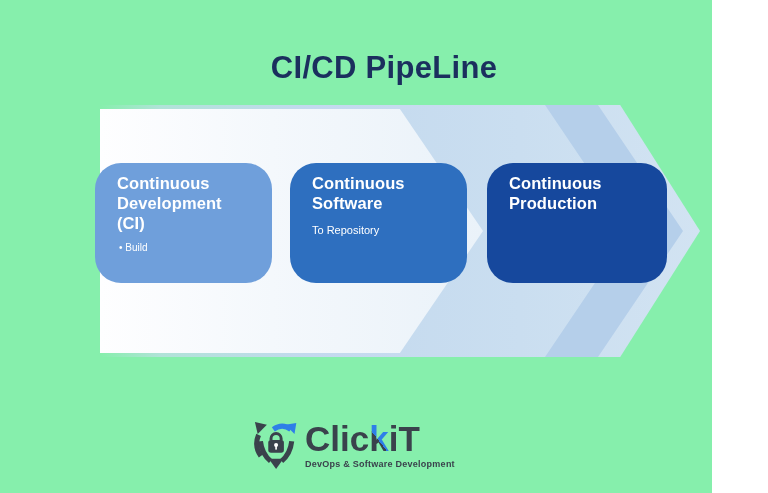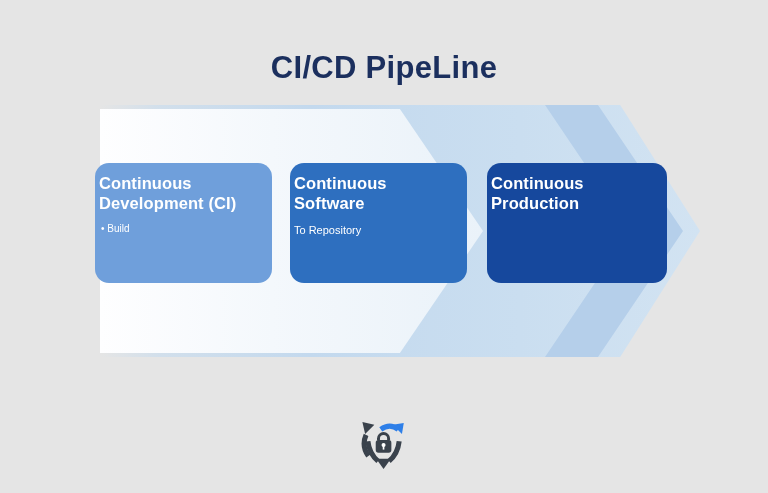--- a/index.html
+++ b/index.html
@@ -1,37 +1,37 @@
 <!DOCTYPE html>
 <html><head>
 <meta charset="utf-8">
 <style>
   html,body{margin:0;padding:0;background:#fff;}
-  .canvas{position:relative;width:768px;height:493px;background:#e5e5e5;overflow:hidden;
+  .canvas{position:relative;width:712px;height:493px;background:#86efac;overflow:hidden;
           font-family:"Liberation Sans",sans-serif;}
 
   .title{position:absolute;top:50px;left:0;width:768px;margin:0;text-align:center;
          font-size:31px;font-weight:800;letter-spacing:.3px;}
 
   
   .band{position:absolute;left:100px;top:105px;width:600px;height:252px;}
   .arrow-base{position:absolute;left:0;top:0;width:600px;height:252px;
     background:linear-gradient(90deg,rgba(199,220,239,0) 0%,rgba(199,220,239,.65) 10%,
                #C3D9EE 35%,#CADEF0 70%,#D2E3F2 100%);
     clip-path:polygon(0 0,86.7% 0,100% 50%,86.7% 100%,0 100%);}
   .arrow-highlight{position:absolute;left:0;top:4px;width:383px;height:244px;
     background:linear-gradient(90deg,#FEFEFF 0%,#F4F8FC 45%,#EAF2F9 100%);
     clip-path:polygon(0 0,78.3% 0,100% 50%,78.3% 100%,0 100%);}
   .arrow-chevron{position:absolute;left:445px;top:0;width:138px;height:252px;
     background:#B5CFEA;
     clip-path:polygon(0 0,38.4% 0,100% 50%,38.4% 100%,0 100%,61.6% 50%);}
 
   
-  .stage{position:absolute;top:163px;height:120px;border-radius:14px;color:#fff;
-         padding:11px 4px;box-sizing:border-box;}
+  .stage{position:absolute;top:163px;height:120px;border-radius:26px;color:#fff;
+         padding:11px 22px;box-sizing:border-box;}
   .stage-1{left:95px;width:177px;}
   .stage-2{left:290px;width:177px;}
   .stage-3{left:487px;width:180px;}
   .stage h2{margin:0;font-size:16.5px;font-weight:800;line-height:1.2;letter-spacing:.1px;}
   .bullets{margin:8px 0 8px 0;padding:0 0 0 2px;list-style:none;font-size:10px;line-height:1.42;}
   .bullets li::before{content:"• ";}
   .details{margin-top:9px;font-size:11px;line-height:1.38;}
 
   
   .logo{position:absolute;top:420px;left:50%;transform:translateX(-51%);
@@ -92,15 +92,19 @@
       <path class="ic-dark-stroke" d="M42,23 C41,32 36.5,40 31,44.5" stroke-width="5.5"></path>
       <polygon class="ic-dark" points="17,42 33,42 25,53"></polygon>
 
       <g>
         <path class="ic-dark-stroke" d="M19.5,22 v-2 a5.5,5.5 0 0 1 11,0 v2" stroke-width="3.2"></path>
         <rect class="ic-dark" x="16.5" y="21.5" width="17" height="14" rx="3"></rect>
         <circle cx="25" cy="27" r="2.2" fill="#FFFFFF"></circle>
         <rect x="24.1" y="28" width="1.8" height="4" fill="#FFFFFF"></rect>
       </g>
     </svg>
+    <div class="logo-text">
+      <div class="wordmark"><span>Clic</span><span class="k">k</span><span>iT</span></div>
+      <div class="tagline">DevOps &amp; Software Development</div>
+    </div>
   </div>
 
 </div>
 
 </body></html>

